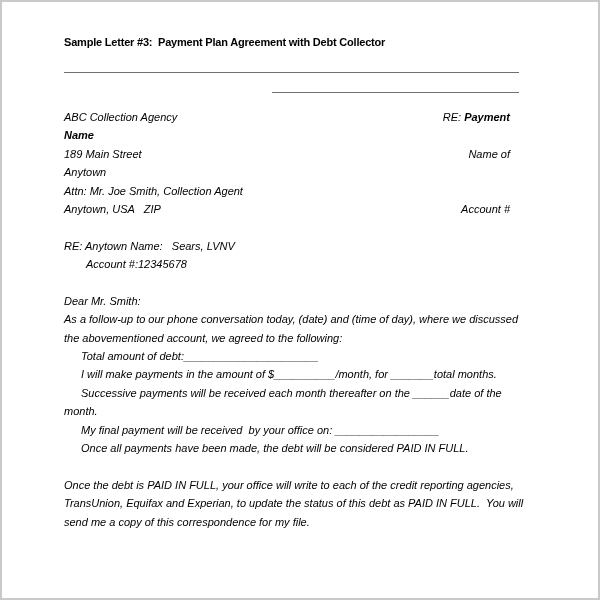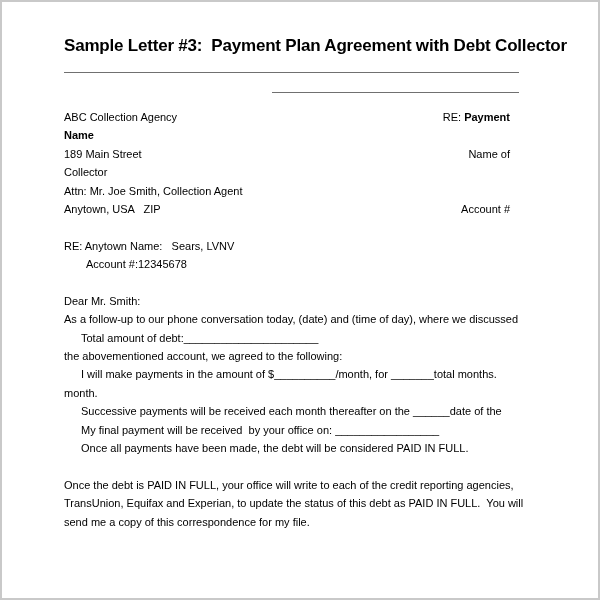--- a/index.html
+++ b/index.html
@@ -13,36 +13,37 @@
     overflow: hidden;
     font-family: "Liberation Sans", sans-serif;
     font-size: 11px;
     color: #000000;
   }
   .doc-title {
     position: absolute;
     top: 34px;
     left: 62px;
     font-weight: bold;
-    font-size: 17px;
+    font-size: 11px;
     letter-spacing: -0.2px;
     white-space: pre;
   }
   .rule {
     position: absolute;
     border-top: 1.2px solid #707070;
     height: 0;
   }
   .rule-1 { top: 70px; left: 62px; width: 455px; }
   .rule-2 { top: 90px; left: 270px; width: 247px; }
   .letter {
     position: absolute;
     top: 106px;
     left: 62px;
     width: 446px;
+    font-style: italic;
   }
   .line {
     height: 18.4px;
     line-height: 18.4px;
     white-space: pre;
   }
   .split {
     display: flex;
     justify-content: space-between;
   }
@@ -67,44 +68,44 @@
       <span><span>RE: </span><span class="bold">Payment</span></span>
     </div>
 
     <div class="line bold">Name</div>
 
     <div class="line split">
       <span>189 Main Street</span>
       <span>Name of</span>
     </div>
 
-    <div class="line">Collector</div>
+    <div class="line">Anytown</div>
 
     <div class="line">Attn: Mr. Joe Smith, Collection Agent</div>
 
     <div class="line split">
       <span>Anytown, USA   ZIP</span>
       <span>Account #</span>
     </div>
 
     <div class="line"></div>
 
     <div class="line">RE: Anytown Name:   Sears, LVNV</div>
     <div class="line ind-b">Account #:12345678</div>
 
     <div class="line"></div>
 
     <div class="line">Dear Mr. Smith:</div>
     <div class="line">As a follow-up to our phone conversation today, (date) and (time of day), where we discussed</div>
+    <div class="line">the abovementioned account, we agreed to the following:</div>
+
     <div class="line ind-a">Total amount of debt:______________________</div>
-
-    <div class="line">the abovementioned account, we agreed to the following:</div>
     <div class="line ind-a">I will make payments in the amount of $__________/month, for _______total months.</div>
+    <div class="line ind-a">Successive payments will be received each month thereafter on the ______date of the</div>
     <div class="line">month.</div>
-    <div class="line ind-a">Successive payments will be received each month thereafter on the ______date of the</div>
     <div class="line ind-a">My final payment will be received  by your office on: _________________</div>
     <div class="line ind-a">Once all payments have been made, the debt will be considered PAID IN FULL.</div>
 
     <div class="line"></div>
 
     <div class="line">Once the debt is PAID IN FULL, your office will write to each of the credit reporting agencies,</div>
     <div class="line">TransUnion, Equifax and Experian, to update the status of this debt as PAID IN FULL.  You will</div>
     <div class="line">send me a copy of this correspondence for my file.</div>
 
   </div>

